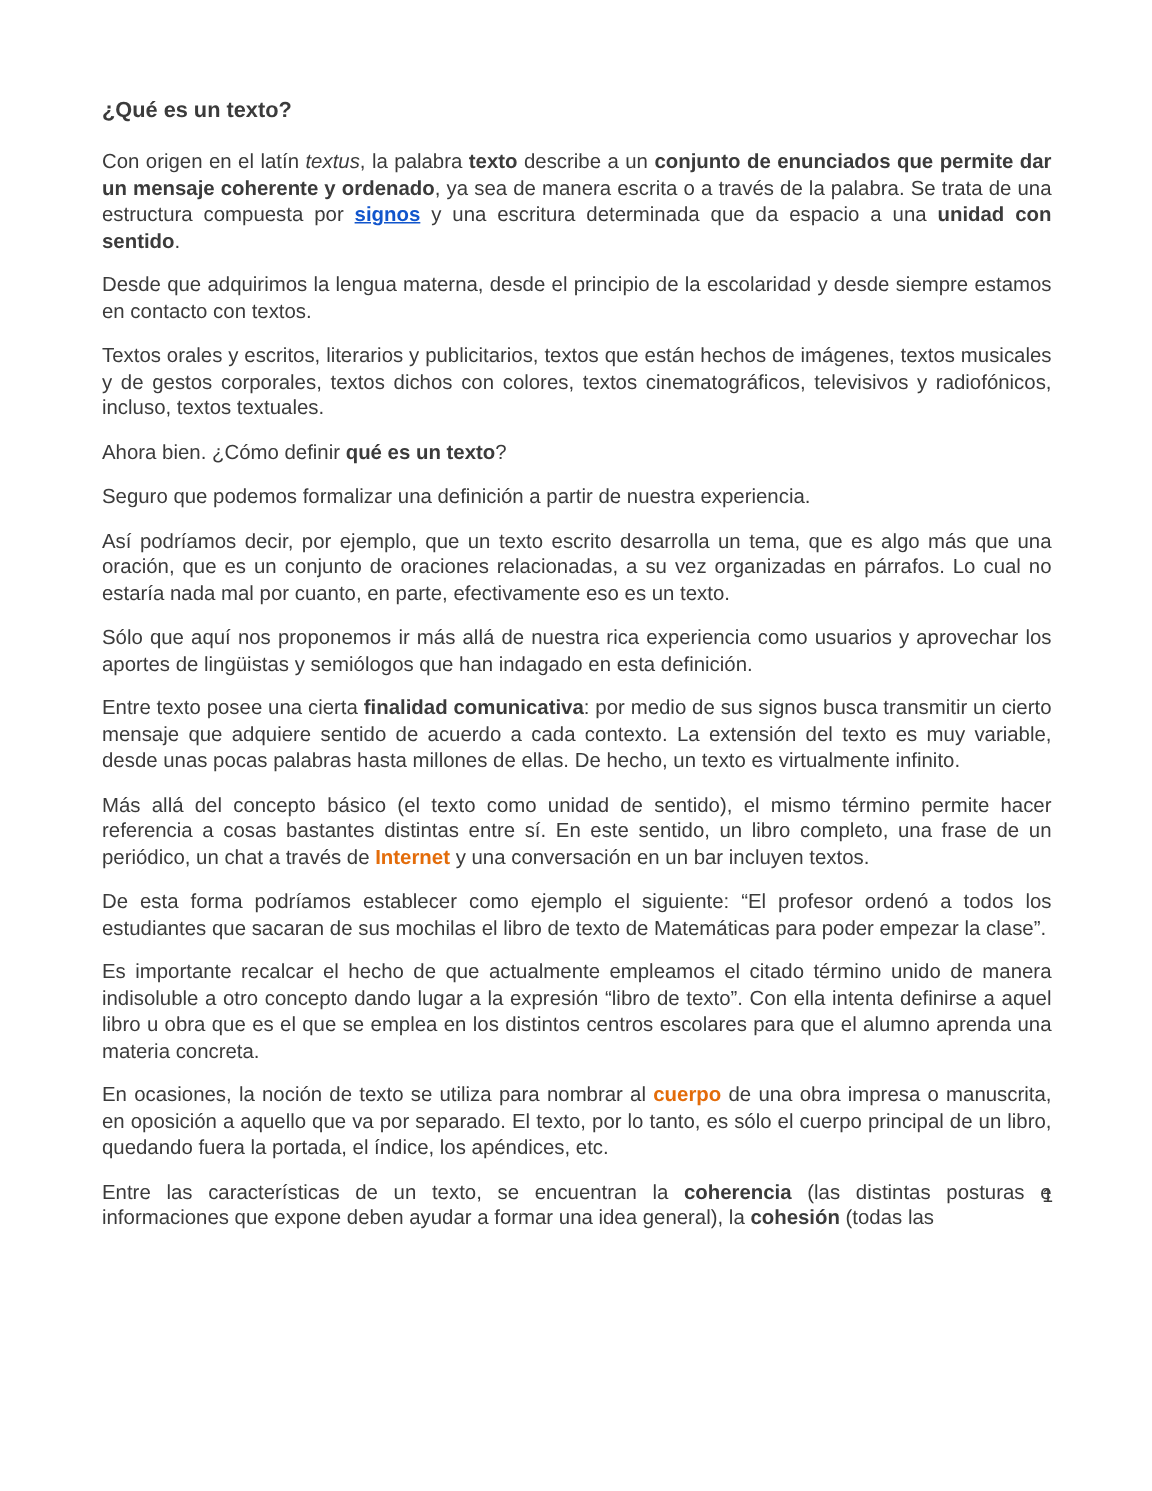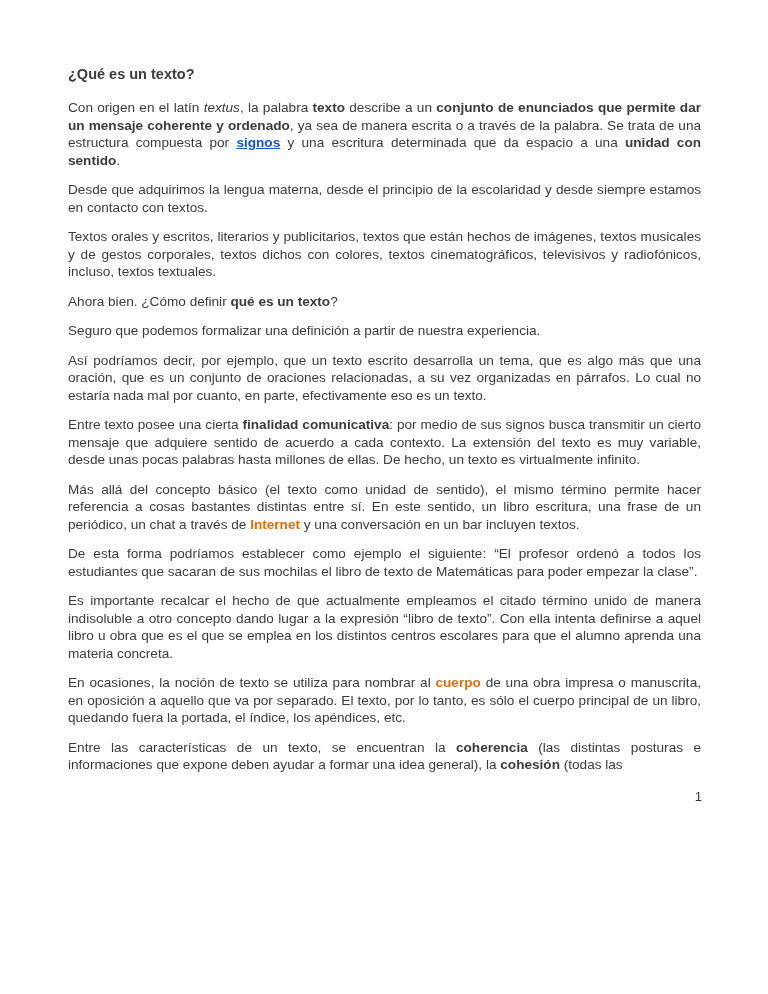--- a/index.html
+++ b/index.html
@@ -60,22 +60,23 @@
 <div class="page">
   <h1 class="doc-title">¿Qué es un texto?</h1>
 
   <div class="doc-body" id="doc-body">
       <p><span>Con origen en el latín </span><span class="run-italic">textus</span><span>, la palabra </span><span class="run-bold">texto</span><span> describe a un </span><span class="run-bold">conjunto de enunciados que permite dar un mensaje coherente y ordenado</span><span>, ya sea de manera escrita o a través de la palabra. Se trata de una estructura compuesta por </span><a href="#" class="run-link">signos</a><span> y una escritura determinada que da espacio a una </span><span class="run-bold">unidad con sentido</span><span>.</span></p>
       <p><span>Desde que adquirimos la lengua materna, desde el principio de la escolaridad y desde siempre estamos en contacto con textos.</span></p>
       <p><span>Textos orales y escritos, literarios y publicitarios, textos que están hechos de imágenes, textos musicales y de gestos corporales, textos dichos con colores, textos cinematográficos, televisivos y radiofónicos, incluso, textos textuales.</span></p>
       <p><span>Ahora bien. ¿Cómo definir </span><span class="run-bold">qué es un texto</span><span>?</span></p>
       <p><span>Seguro que podemos formalizar una definición a partir de nuestra experiencia.</span></p>
       <p><span>Así podríamos decir, por ejemplo, que un texto escrito desarrolla un tema, que es algo más que una oración, que es un conjunto de oraciones relacionadas, a su vez organizadas en párrafos. Lo cual no estaría nada mal por cuanto, en parte, efectivamente eso es un texto.</span></p>
+      <p><span>Sólo que aquí nos proponemos ir más allá de nuestra rica experiencia como usuarios y aprovechar los aportes de lingüistas y semiólogos que han indagado en esta definición.</span></p>
       <p><span>Entre texto posee una cierta </span><span class="run-bold">finalidad comunicativa</span><span>: por medio de sus signos busca transmitir un cierto mensaje que adquiere sentido de acuerdo a cada contexto. La extensión del texto es muy variable, desde unas pocas palabras hasta millones de ellas. De hecho, un texto es virtualmente infinito.</span></p>
-      <p><span>Más allá del concepto básico (el texto como unidad de sentido), el mismo término permite hacer referencia a cosas bastantes distintas entre sí. En este sentido, un libro escritura, una frase de un periódico, un chat a través de </span><span class="run-accent">Internet</span><span> y una conversación en un bar incluyen textos.</span></p>
+      <p><span>Más allá del concepto básico (el texto como unidad de sentido), el mismo término permite hacer referencia a cosas bastantes distintas entre sí. En este sentido, un libro completo, una frase de un periódico, un chat a través de </span><span class="run-accent">Internet</span><span> y una conversación en un bar incluyen textos.</span></p>
       <p><span>De esta forma podríamos establecer como ejemplo el siguiente: “El profesor ordenó a todos los estudiantes que sacaran de sus mochilas el libro de texto de Matemáticas para poder empezar la clase”.</span></p>
       <p><span>Es importante recalcar el hecho de que actualmente empleamos el citado término unido de manera indisoluble a otro concepto dando lugar a la expresión “libro de texto”. Con ella intenta definirse a aquel libro u obra que es el que se emplea en los distintos centros escolares para que el alumno aprenda una materia concreta.</span></p>
       <p><span>En ocasiones, la noción de texto se utiliza para nombrar al </span><span class="run-accent">cuerpo</span><span> de una obra impresa o manuscrita, en oposición a aquello que va por separado. El texto, por lo tanto, es sólo el cuerpo principal de un libro, quedando fuera la portada, el índice, los apéndices, etc.</span></p>
       <p><span>Entre las características de un texto, se encuentran la </span><span class="run-bold">coherencia</span><span> (las distintas posturas e informaciones que expone deben ayudar a formar una idea general), la </span><span class="run-bold">cohesión</span><span> (todas las</span></p>
     </div>
 
   <div class="page-number">1</div>
 </div>
 
 </body></html>

